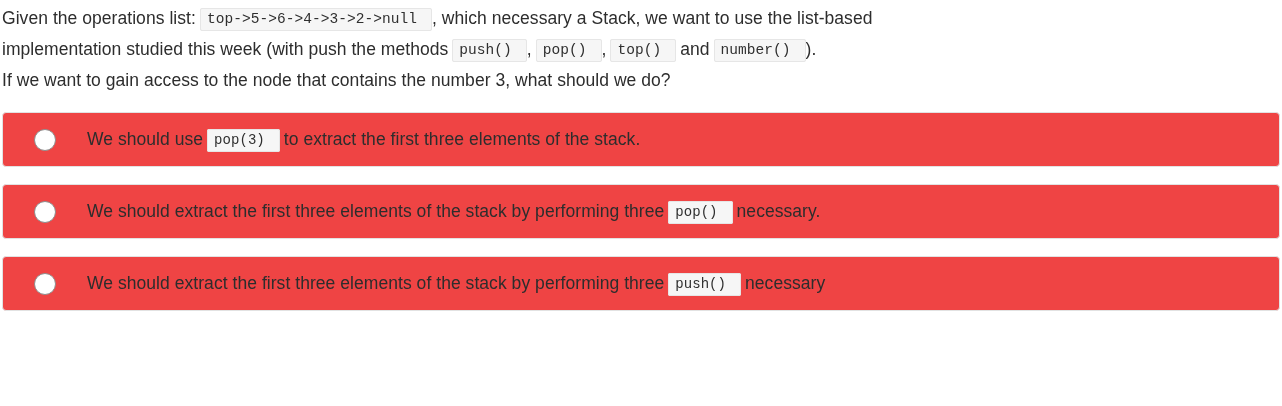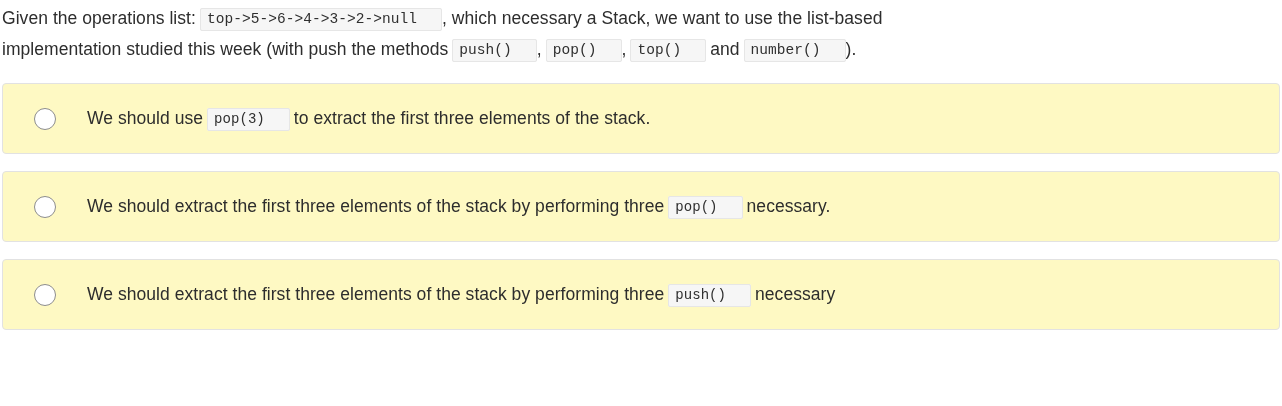--- a/index.html
+++ b/index.html
@@ -29,40 +29,40 @@
     margin: 0;
   }
 
   
   .code {
     font-family: "Liberation Mono", "DejaVu Sans Mono", monospace;
     font-size: 14.5px;
     background: #f6f6f6;
     border: 1px solid #e6e6e6;
     border-radius: 2px;
-    padding: 2px 24px 3px 6px;
+    padding: 2px 14px 3px 6px;
     color: #2f2f2f;
     white-space: nowrap;
     position: relative;
     top: -1px;
   }
 
   
   .options {
     margin-top: 17px;
     padding: 0 2px;
     display: flex;
     flex-direction: column;
     gap: 17px;
   }
   .option {
-    height: 71px;
+    height: 55px;
     border: 1px solid #e2e2e2;
     border-radius: 4px;
-    background: #fef9c3;
+    background: #ef4444;
     display: flex;
     align-items: center;
     padding: 0 16px;
     cursor: pointer;
   }
   .radio {
     flex: 0 0 auto;
     width: 22px;
     height: 22px;
     border: 1.5px solid #8d8d8d;
@@ -80,20 +80,21 @@
   }
   .option-text .code { font-size: 14px; }
   .sp { display: inline-block; width: 4px; }
 </style>
 </head>
 <body>
 
 <div class="prompt">
   <p><span>Given the operations list:</span><span class="sp"></span><span class="code">top-&gt;5-&gt;6-&gt;4-&gt;3-&gt;2-&gt;null</span><span>, which necessary a Stack, we want to use the list-based</span></p>
   <p><span>implementation studied this week (with push the methods</span><span class="sp"></span><span class="code">push()</span><span>,</span><span class="sp"></span><span class="code">pop()</span><span>,</span><span class="sp"></span><span class="code">top()</span><span class="sp"></span><span>and</span><span class="sp"></span><span class="code">number()</span><span>).</span></p>
+  <p>If we want to gain access to the node that contains the number 3, what should we do?</p>
 </div>
 
 <div class="options">
 
   <div class="option">
     <span class="radio"></span>
     <span class="option-text"><span>We should use</span><span class="sp"></span><span class="code">pop(3)</span><span class="sp"></span><span>to extract the first three elements of the stack.</span></span>
   </div>
 
   <div class="option">

